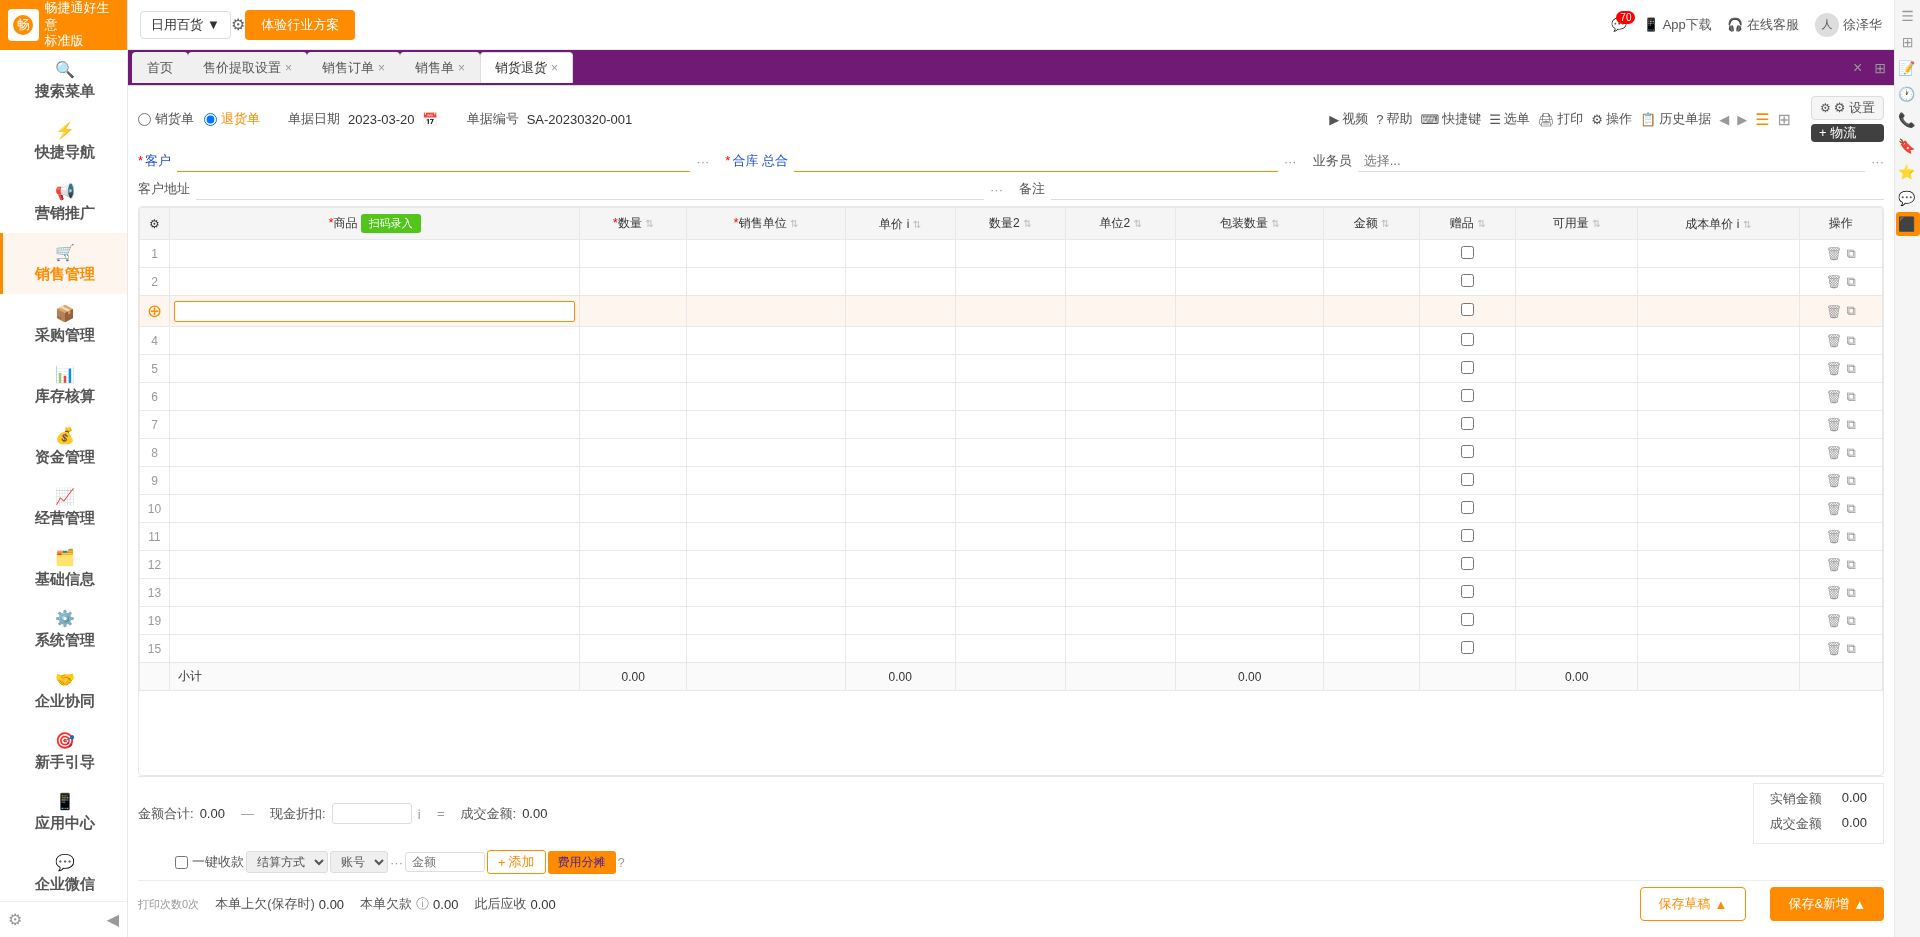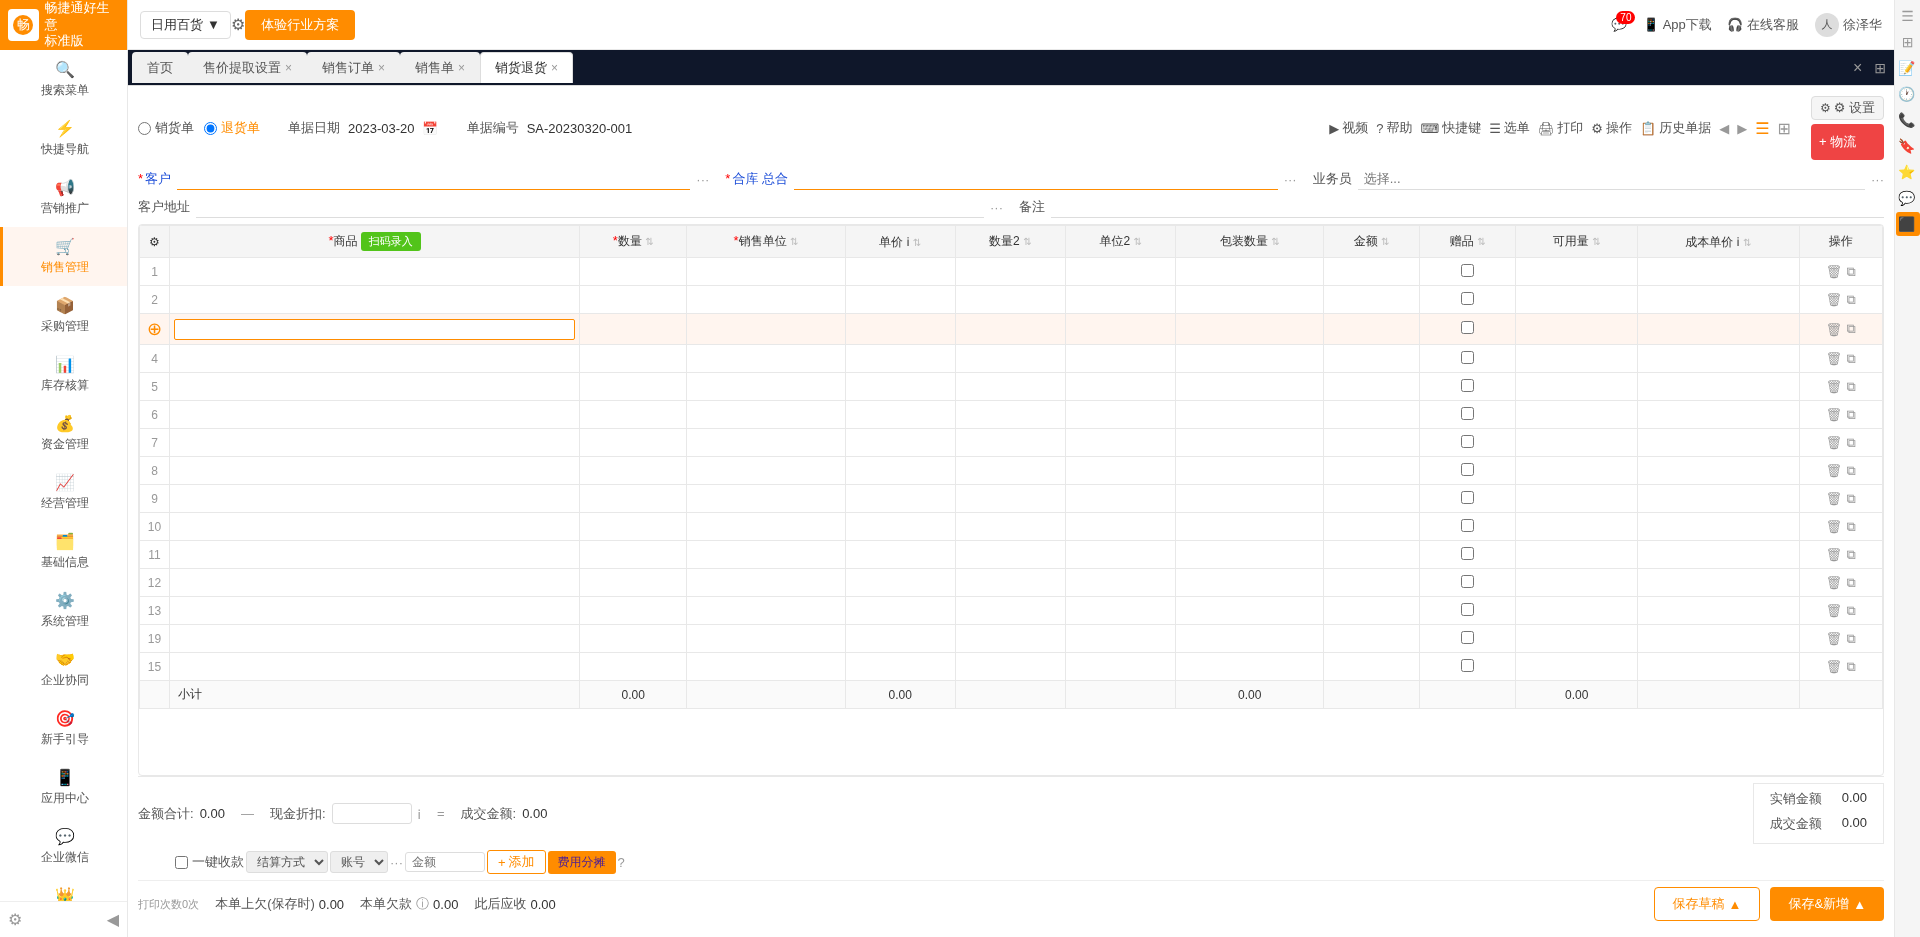--- a/index.html
+++ b/index.html
@@ -7,57 +7,57 @@
 
     
     .sidebar { width: 128px; background: #fff; border-right: 1px solid #e8e8e8; display: flex; flex-direction: column; height: 100%; }
     .sidebar-logo { background: #ff8c00; color: #fff; padding: 8px; display: flex; align-items: center; gap: 6px; height: 50px; }
     .sidebar-logo-icon { width: 32px; height: 32px; background: #fff; border-radius: 4px; display: flex; align-items: center; justify-content: center; }
     .sidebar-logo-text { font-size: 11px; color: #fff; line-height: 1.3; }
     .sidebar-nav { flex: 1; overflow-y: auto; }
     .sidebar-item { display: flex; flex-direction: column; align-items: center; padding: 10px 4px; cursor: pointer; color: #555; gap: 3px; border-left: 3px solid transparent; }
     .sidebar-item.active { background: #fff5ef; color: #ff8c00; border-left-color: #ff8c00; }
     .sidebar-item-icon { font-size: 16px; }
-    .sidebar-item-label { font-size: 12px; text-align: center; }
+    .sidebar-item-label { font-size: 15px; text-align: center; font-weight: bold; }
     .sidebar-bottom { padding: 8px; display: flex; justify-content: space-between; border-top: 1px solid #eee; }
 
     
     .main { flex: 1; display: flex; flex-direction: column; overflow: hidden; }
 
     
     .topbar { background: #fff; border-bottom: 1px solid #e8e8e8; height: 50px; display: flex; align-items: center; padding: 0 12px; gap: 0; }
     .topbar-daily { display: flex; align-items: center; gap: 4px; border: 1px solid #ddd; border-radius: 4px; padding: 4px 10px; cursor: pointer; color: #333; }
     .topbar-gear { color: #666; cursor: pointer; font-size: 16px; }
     .topbar-btn { background: #ff8c00; color: #fff; border: none; border-radius: 4px; padding: 6px 16px; cursor: pointer; font-size: 13px; }
     .topbar-right { margin-left: auto; display: flex; align-items: center; gap: 16px; color: #555; }
     .topbar-msg { position: relative; cursor: pointer; }
     .badge { position: absolute; top: -6px; right: -8px; background: #f00; color: #fff; border-radius: 10px; font-size: 10px; padding: 1px 4px; }
     .topbar-user { display: flex; align-items: center; gap: 4px; cursor: pointer; }
     .avatar { width: 24px; height: 24px; background: #ddd; border-radius: 50%; display: flex; align-items: center; justify-content: center; font-size: 11px; }
 
     
-    .tabbar { background: #0f172a; display: flex; align-items: center; border-bottom: 1px solid #ddd; height: 36px; padding: 0 4px; }
+    .tabbar { background: #701a75; display: flex; align-items: center; border-bottom: 1px solid #ddd; height: 36px; padding: 0 4px; }
     .tab { display: flex; align-items: center; gap: 4px; padding: 6px 14px; cursor: pointer; color: #555; border: 1px solid transparent; border-bottom: none; border-radius: 4px 4px 0 0; font-size: 13px; background: #f0f0f0; }
     .tab.active { background: #fff; border-color: #ddd; color: #333; font-weight: 500; }
     .tab-close { color: #999; font-size: 12px; }
 
     
     .content { flex: 1; background: #fff; overflow: hidden; display: flex; flex-direction: column; padding: 10px; }
 
     
     .form-header { display: flex; align-items: center; gap: 12px; margin-bottom: 8px; }
     .radio-group { display: flex; align-items: center; gap: 10px; }
     .radio-label { display: flex; align-items: center; gap: 4px; cursor: pointer; color: #555; }
     .radio-label.active { color: #ff8c00; }
     .form-meta { display: flex; align-items: center; gap: 8px; margin-left: 16px; color: #555; }
     .form-meta-val { color: #333; }
     .toolbar-right { margin-left: auto; display: flex; align-items: center; gap: 8px; color: #555; font-size: 12px; }
     .toolbar-btn { display: flex; align-items: center; gap: 3px; cursor: pointer; color: #555; }
     .icon-setting-btn { background: #f5f5f5; border: 1px solid #ddd; border-radius: 4px; padding: 2px 8px; cursor: pointer; font-size: 12px; color: #555; display: flex; align-items: center; gap: 3px; }
-    .icon-add-btn { background: #ef4444; border: none; border-radius: 4px; padding: 9px 8px; cursor: pointer; font-size: 12px; color: #fff; display: flex; align-items: center; gap: 3px; }
+    .icon-add-btn { background: #404040; border: none; border-radius: 4px; padding: 0 8px; cursor: pointer; font-size: 12px; color: #fff; display: flex; align-items: center; gap: 3px; }
 
     
     .fields-row { display: flex; align-items: center; gap: 16px; margin-bottom: 6px; }
     .field-group { display: flex; align-items: center; gap: 6px; flex: 1; }
     .field-label { color: #1d4ed8; white-space: nowrap; }
     .field-label::before { content: '*'; color: #f00; margin-right: 2px; }
     .field-input { flex: 1; border: none; border-bottom: 1px solid #ff8c00; padding: 3px 6px; color: #333; outline: none; min-width: 100px; }
     .field-input-plain { flex: 1; border: none; border-bottom: 1px solid #ddd; padding: 3px 6px; color: #333; outline: none; min-width: 100px; }
     .field-dots { color: #999; cursor: pointer; }
     .field-label-plain { color: #555; white-space: nowrap; }
@@ -711,21 +711,21 @@
             </div>
             <div class="footer-stat">
               <span>本单欠款</span>
               <span style="color:#999;">ⓘ</span>
               <span style="color:#333;font-weight:500;">0.00</span>
             </div>
             <div class="footer-stat">
               <span>此后应收</span>
               <span style="color:#333;font-weight:500;">0.00</span>
             </div>
-            <div style="margin-left:auto;display:flex;gap:10px;">
+            <div style="margin-left:auto;display:flex;gap:24px;">
               <button class="btn-save-draft">
                 <span>保存草稿</span>
                 <span>▲</span>
               </button>
               <button class="btn-save-new">
                 <span>保存&amp;新增</span>
                 <span>▲</span>
               </button>
             </div>
           </div>

